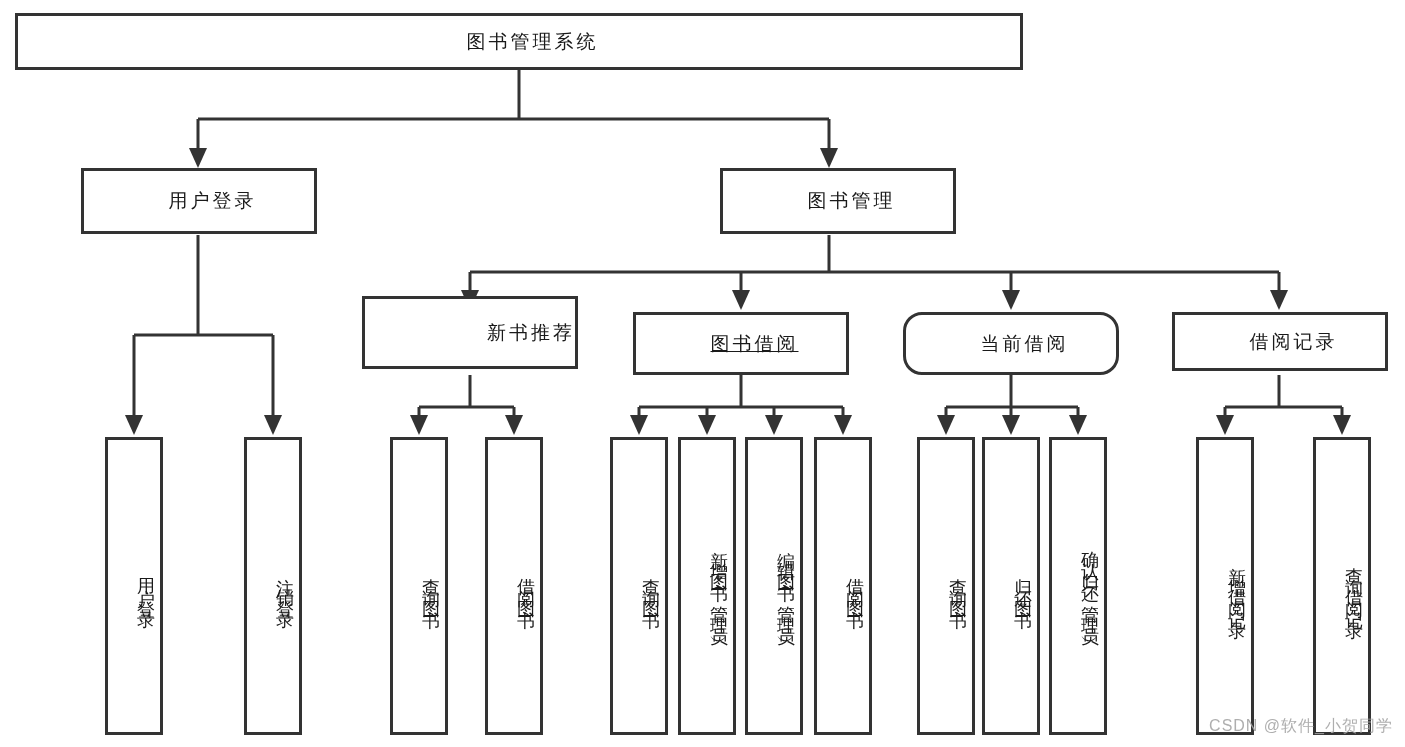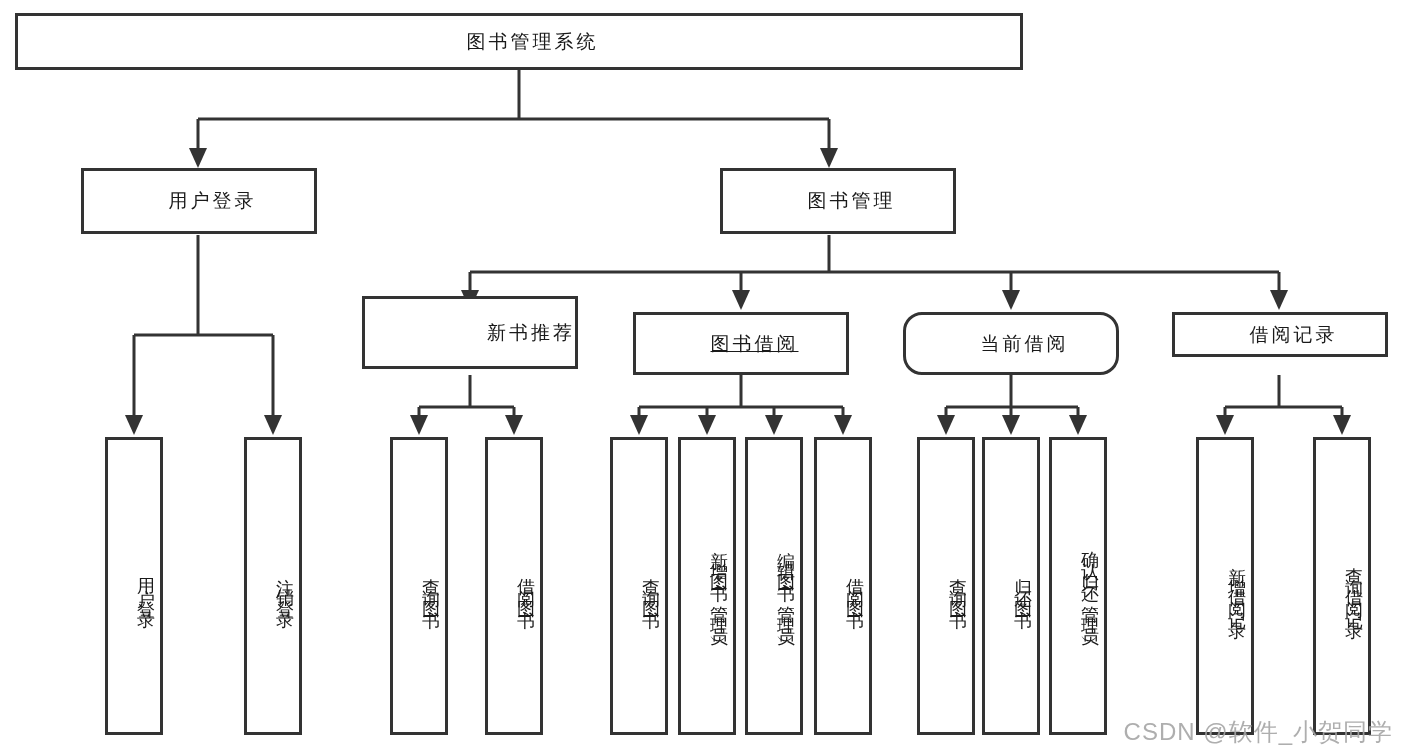--- a/index.html
+++ b/index.html
@@ -59,21 +59,21 @@
     text-orientation: mixed;
     font-size: 18px;
     letter-spacing: 11px;
     line-height: 1;
     max-height: 288px;
   }
   .watermark {
     position: absolute;
     top: 716px;
     right: 12px;
-    font-size: 24px;
+    font-size: 16px;
     letter-spacing: 1px;
     color: rgba(165, 165, 165, 0.9);
     z-index: 5;
     white-space: nowrap;
   }
 </style>
 </head>
 <body>
 
 <div class="canvas">
@@ -141,21 +141,21 @@
 
   <div class="box" style="left:362px; top:296px; width:216px; height:73px;justify-content:flex-end;">
     <span class="h-label">新书推荐</span>
   </div>
   <div class="box" style="left:633px; top:312px; width:216px; height:63px;text-decoration:underline;">
     <span class="h-label">图书借阅</span>
   </div>
   <div class="box" style="left:903px; top:312px; width:216px; height:63px;border-radius:19px;">
     <span class="h-label">当前借阅</span>
   </div>
-  <div class="box" style="left:1172px; top:312px; width:216px; height:45px;">
+  <div class="box" style="left:1172px; top:312px; width:216px; height:59px;">
     <span class="h-label">借阅记录</span>
   </div>
 
   <div class="box v-box" style="left:105px;">
     <span class="v-label">用户登录</span>
   </div>
   <div class="box v-box" style="left:244px;">
     <span class="v-label">注销登录</span>
   </div>
 

